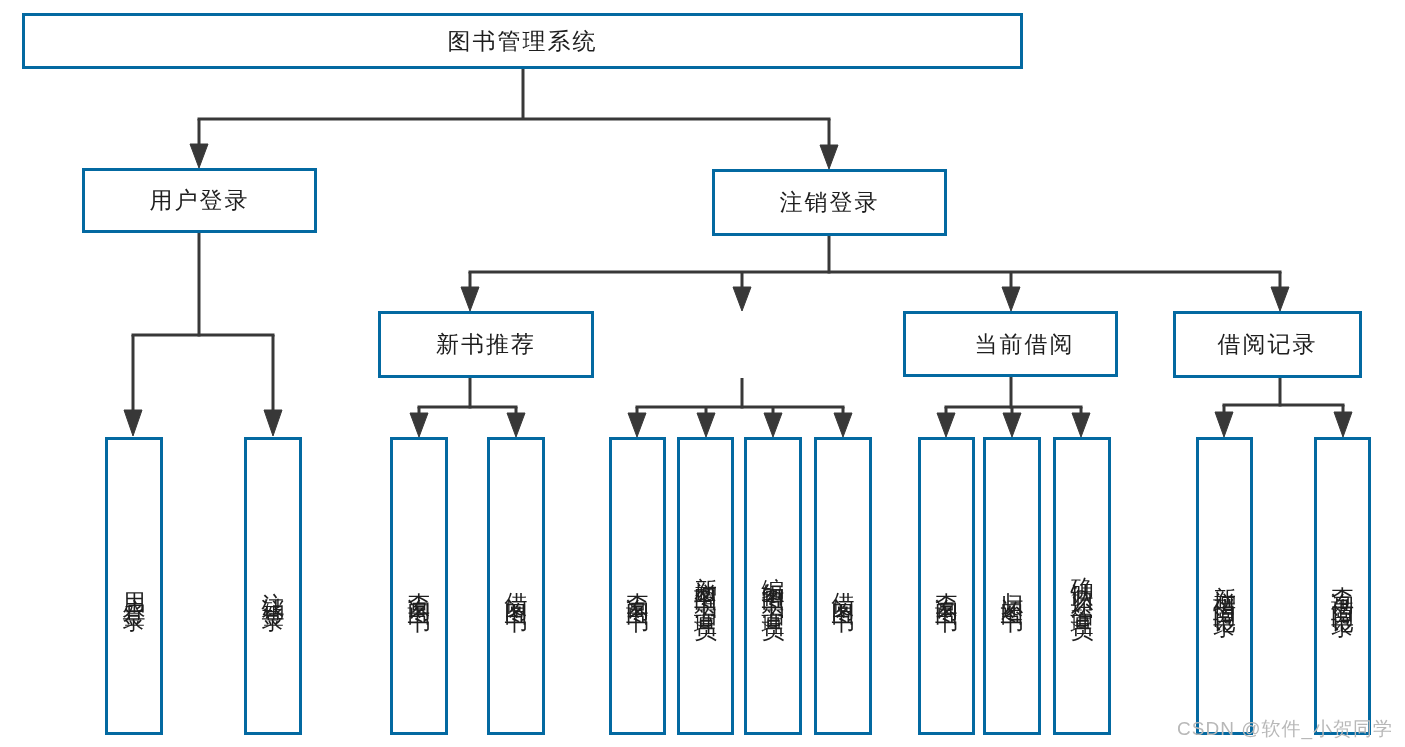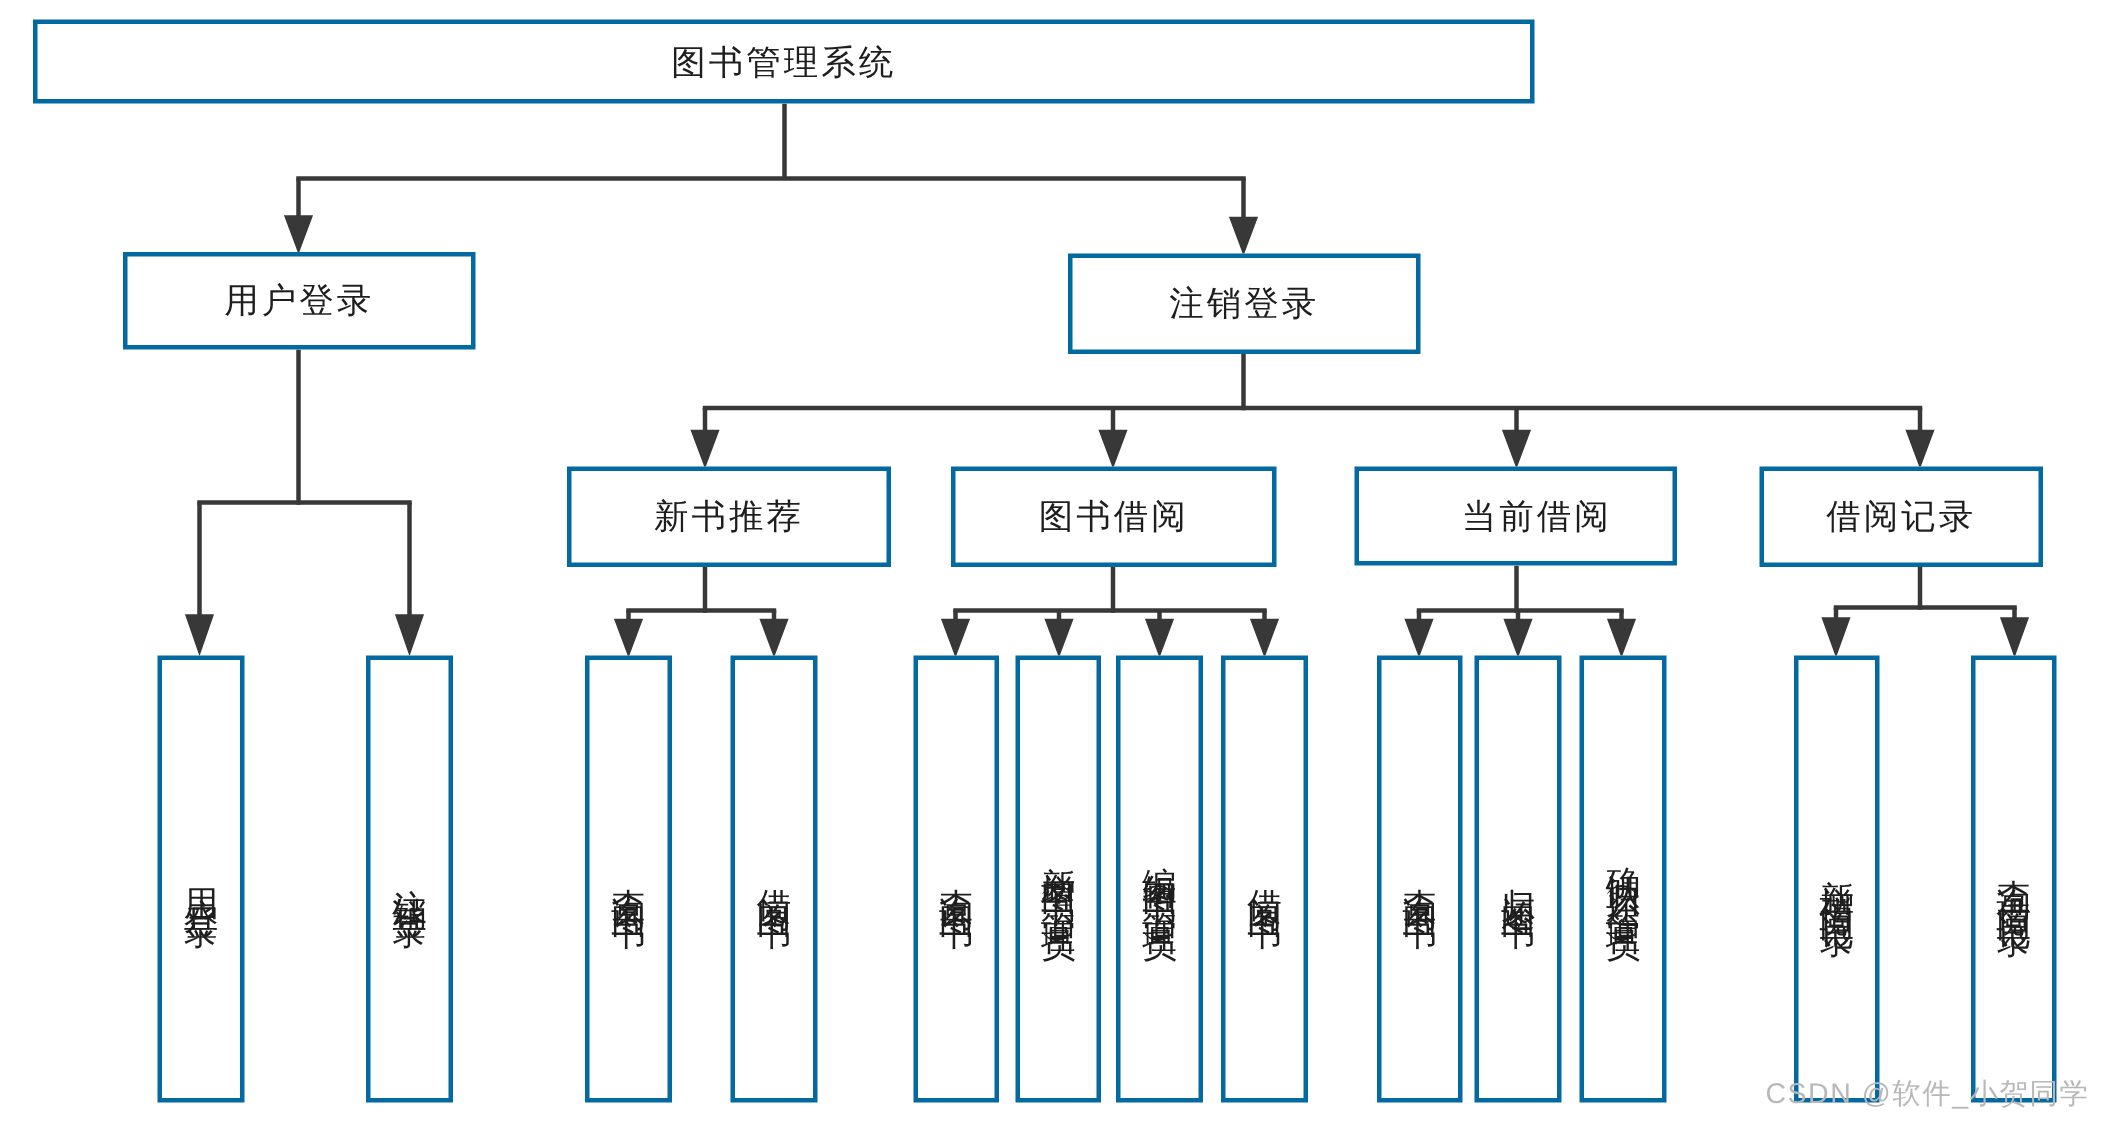--- a/index.html
+++ b/index.html
@@ -110,21 +110,20 @@
     <line x1="1343" y1="405" x2="1343" y2="414"></line>
     <polygon points="1334,412 1352,412 1343,437"></polygon>
   </svg>
 
   <div class="node" style="left:22px;top:13px;width:1001px;height:56px;">图书管理系统</div>
 
   <div class="node" style="left:82px;top:168px;width:235px;height:65px;">用户登录</div>
   <div class="node" style="left:712px;top:169px;width:235px;height:67px;">注销登录</div>
 
   <div class="node" style="left:362px;top:311px;width:216px;height:67px;margin-left:16px;">新书推荐</div>
-  <div class="node" style="left:634px;top:311px;width:217px;height:67px;">图书借阅</div>
   <div class="node" style="left:903px;top:311px;width:215px;height:66px;padding-left:28px;">当前借阅</div>
   <div class="node" style="left:1173px;top:311px;width:189px;height:67px;">借阅记录</div>
 
   <div class="node v" style="left:105px;top:437px;width:58px;height:298px;">用户登录</div>
   <div class="node v" style="left:244px;top:437px;width:58px;height:298px;">注销登录</div>
 
   <div class="node v" style="left:390px;top:437px;width:58px;height:298px;">查询图书</div>
   <div class="node v" style="left:487px;top:437px;width:58px;height:298px;">借阅图书</div>
 
   <div class="node v" style="left:609px;top:437px;width:57px;height:298px;">查询图书</div>

